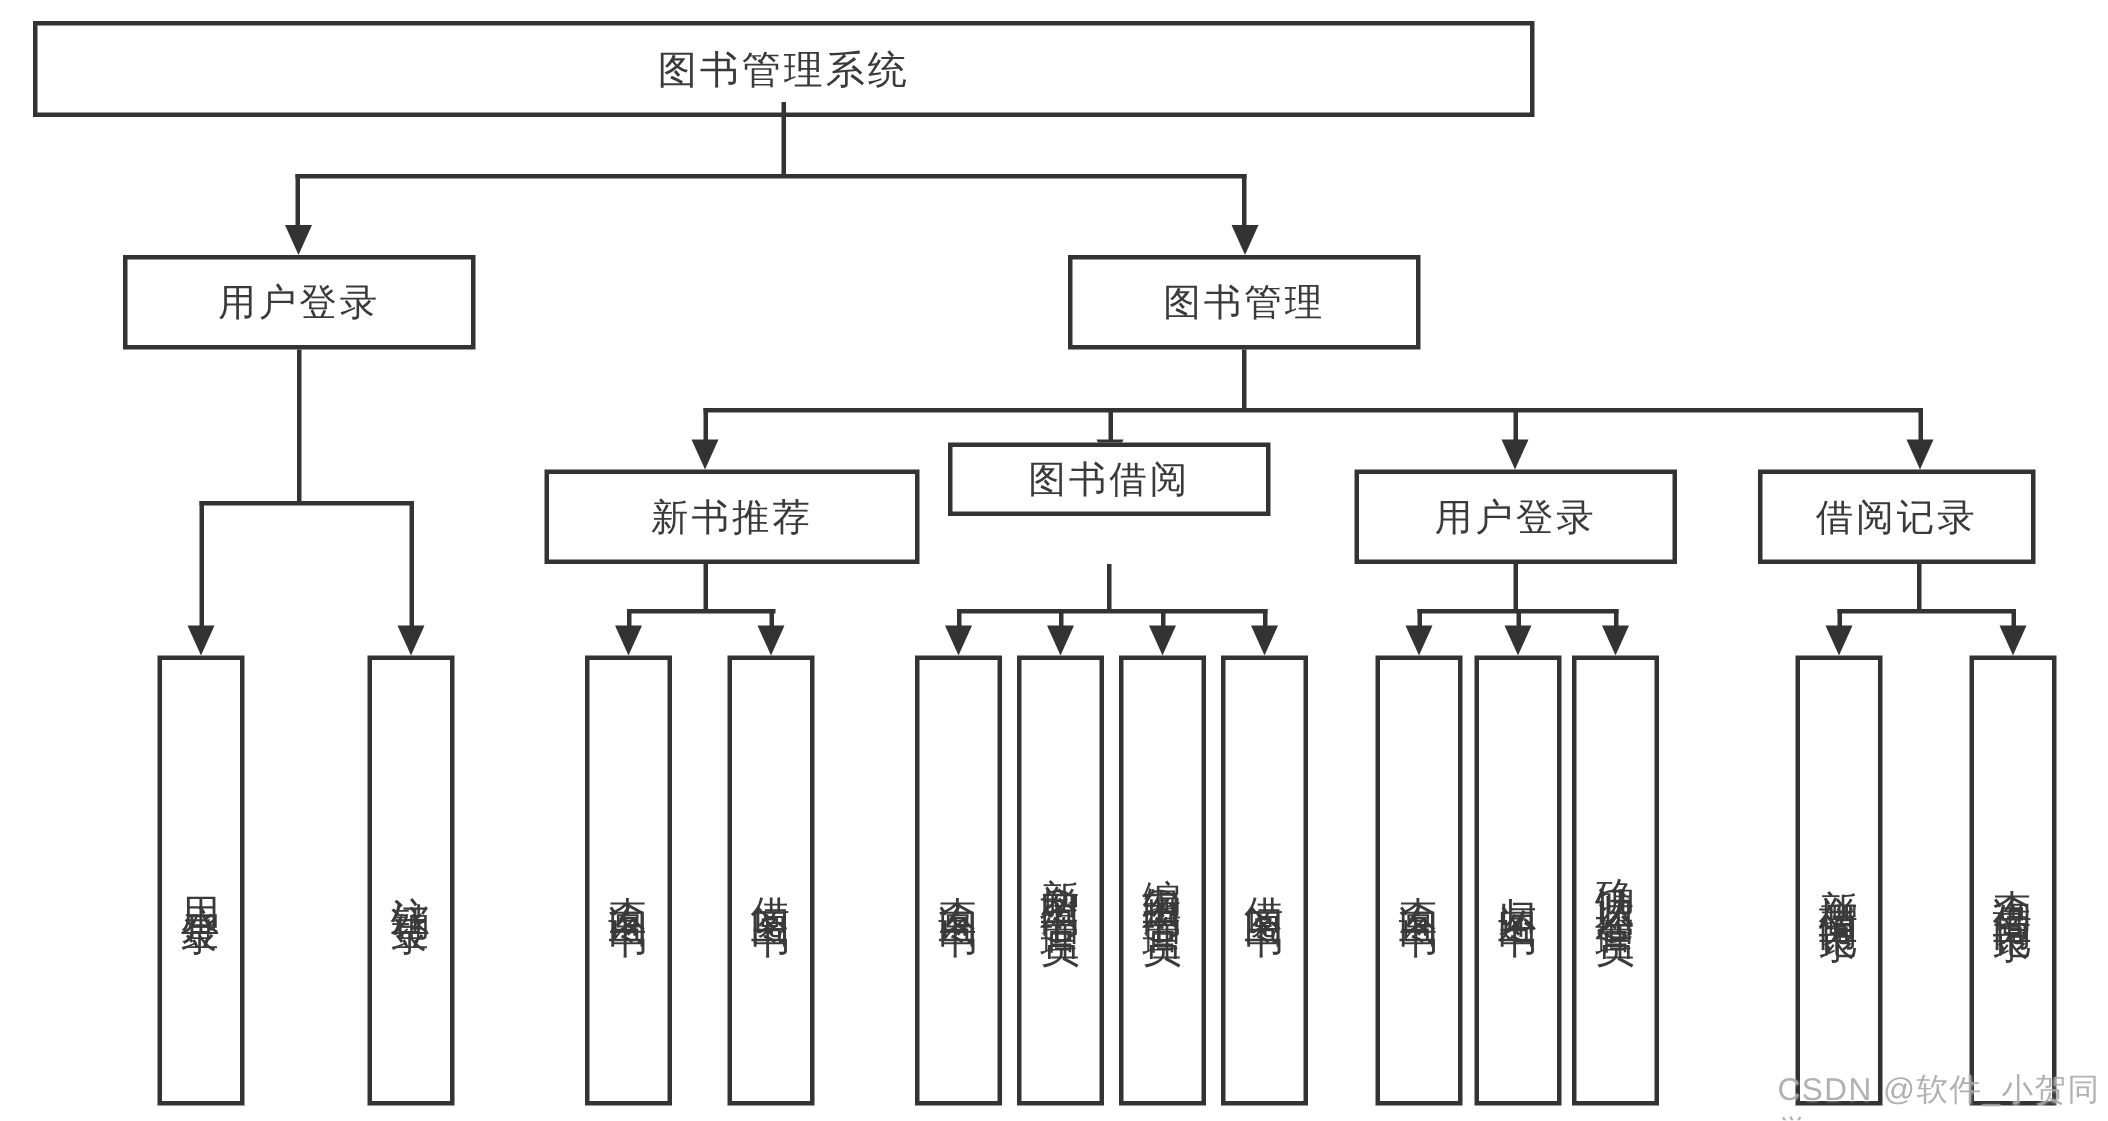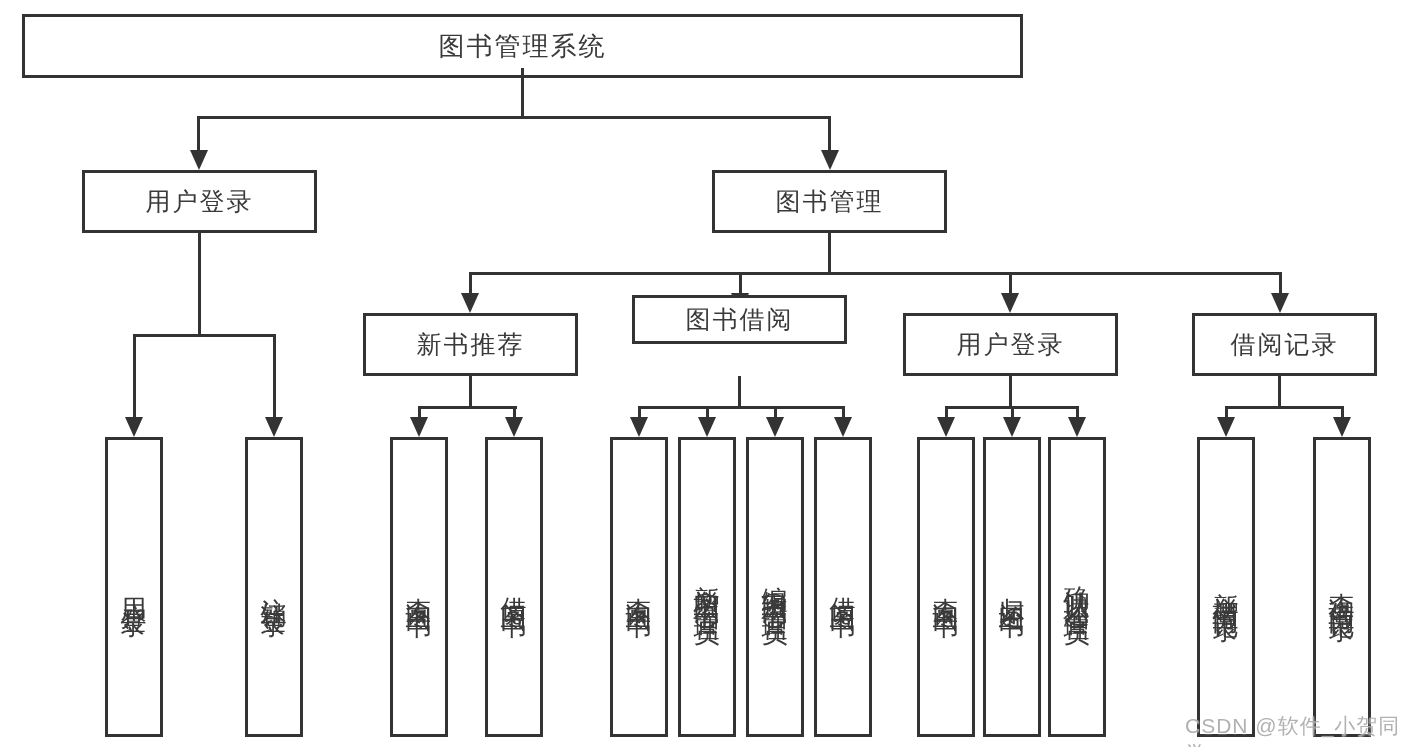--- a/index.html
+++ b/index.html
@@ -67,30 +67,30 @@
   <div class="line hline" style="left:469px;top:272px;width:813px;"></div>
   <div class="line vline" style="left:469px;top:272px;height:25px;"></div>
   <div class="arrow" style="left:461px;top:293px;"></div>
   <div class="line vline" style="left:739px;top:272px;height:25px;"></div>
   <div class="arrow" style="left:731px;top:293px;"></div>
   <div class="line vline" style="left:1009px;top:272px;height:25px;"></div>
   <div class="arrow" style="left:1001px;top:293px;"></div>
   <div class="line vline" style="left:1279px;top:272px;height:25px;"></div>
   <div class="arrow" style="left:1271px;top:293px;"></div>
 
-  <div class="box hbox" style="left:363px;top:313px;width:215px;height:63px;">
+  <div class="box hbox" style="left:363px;top:313px;width:250px;height:63px;">
     <span>新书推荐</span>
   </div>
   <div class="box hbox" style="left:632px;top:295px;width:215px;height:49px;">
     <span>图书借阅</span>
   </div>
   <div class="box hbox" style="left:903px;top:313px;width:215px;height:63px;">
     <span>用户登录</span>
   </div>
-  <div class="box hbox" style="left:1172px;top:313px;width:185px;height:63px;margin-left:20px;">
+  <div class="box hbox" style="left:1172px;top:313px;width:185px;height:63px;">
     <span>借阅记录</span>
   </div>
 
   <div class="line vline" style="left:469px;top:376px;height:32px;"></div>
   <div class="line hline" style="left:418px;top:406px;width:99px;"></div>
   <div class="line vline" style="left:418px;top:406px;height:13px;"></div>
   <div class="arrow" style="left:410px;top:417px;"></div>
   <div class="line vline" style="left:513px;top:406px;height:13px;"></div>
   <div class="arrow" style="left:505px;top:417px;"></div>
 

